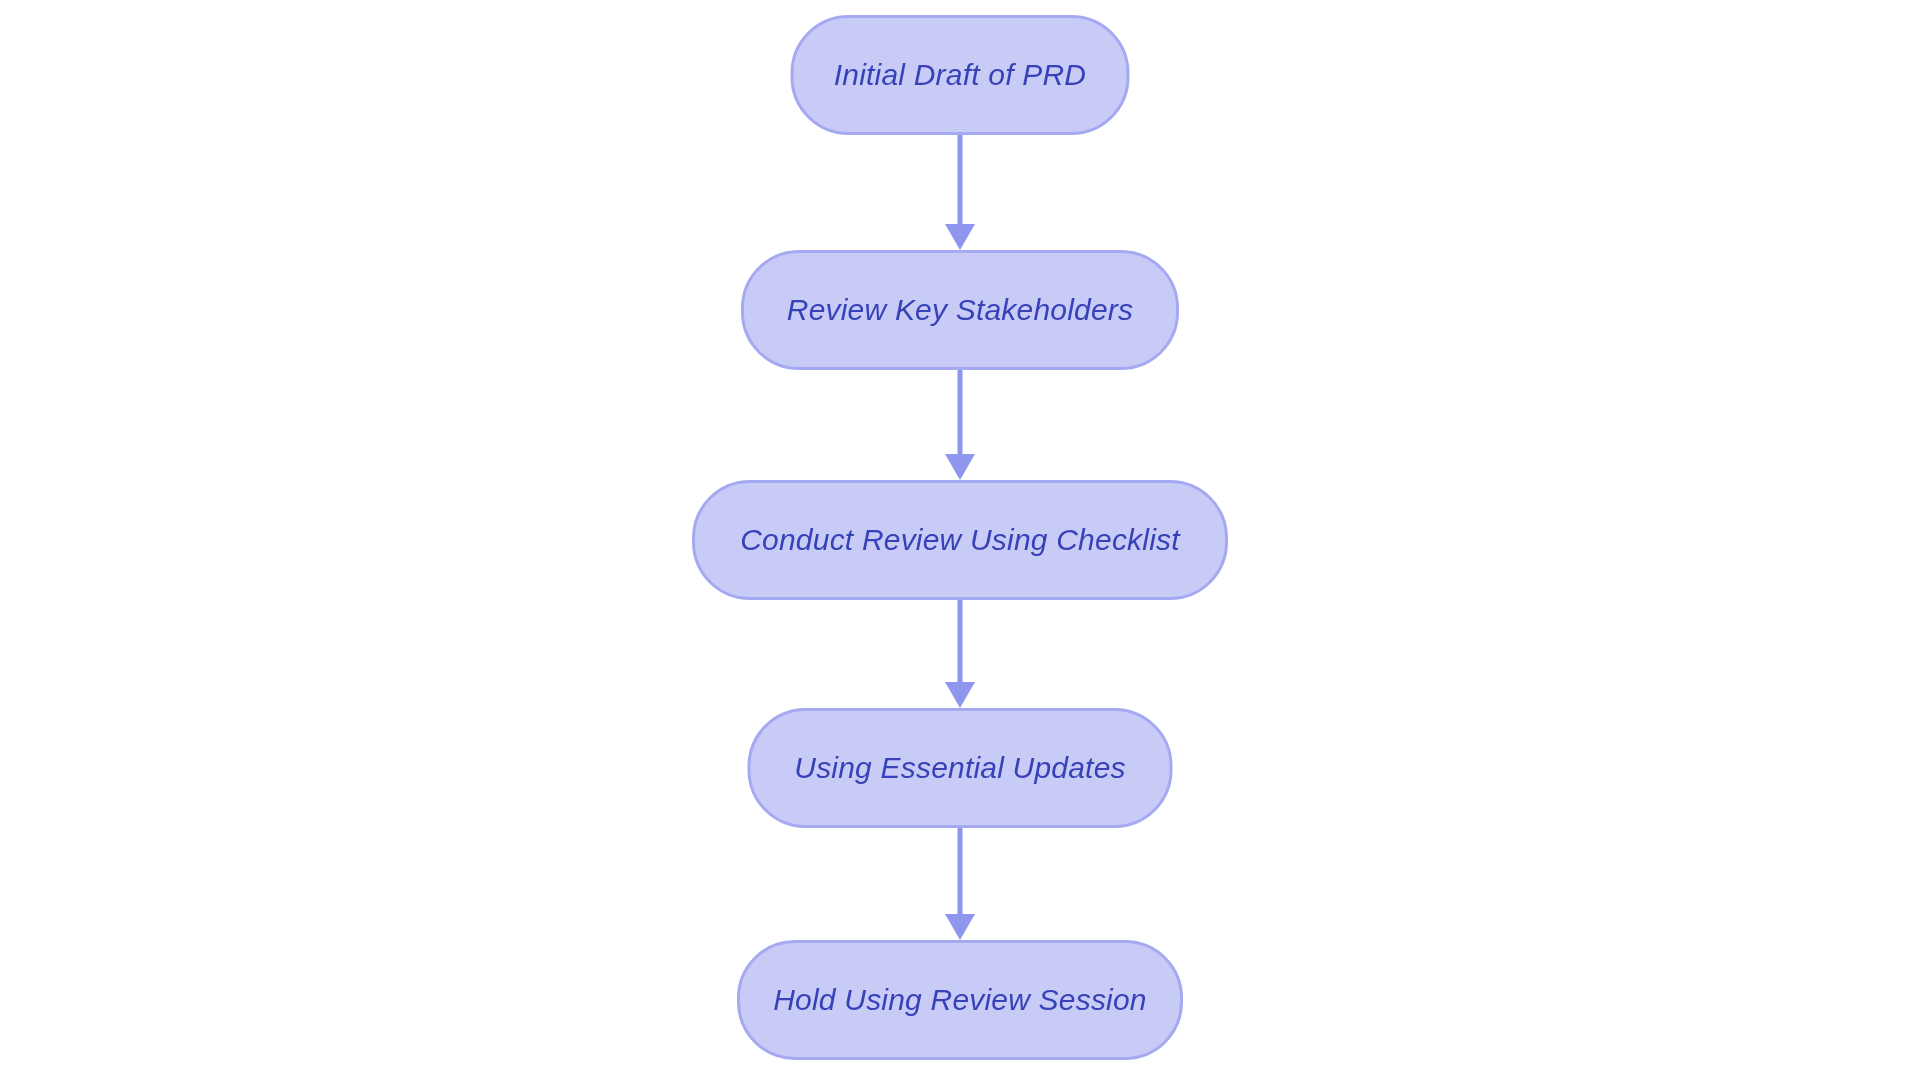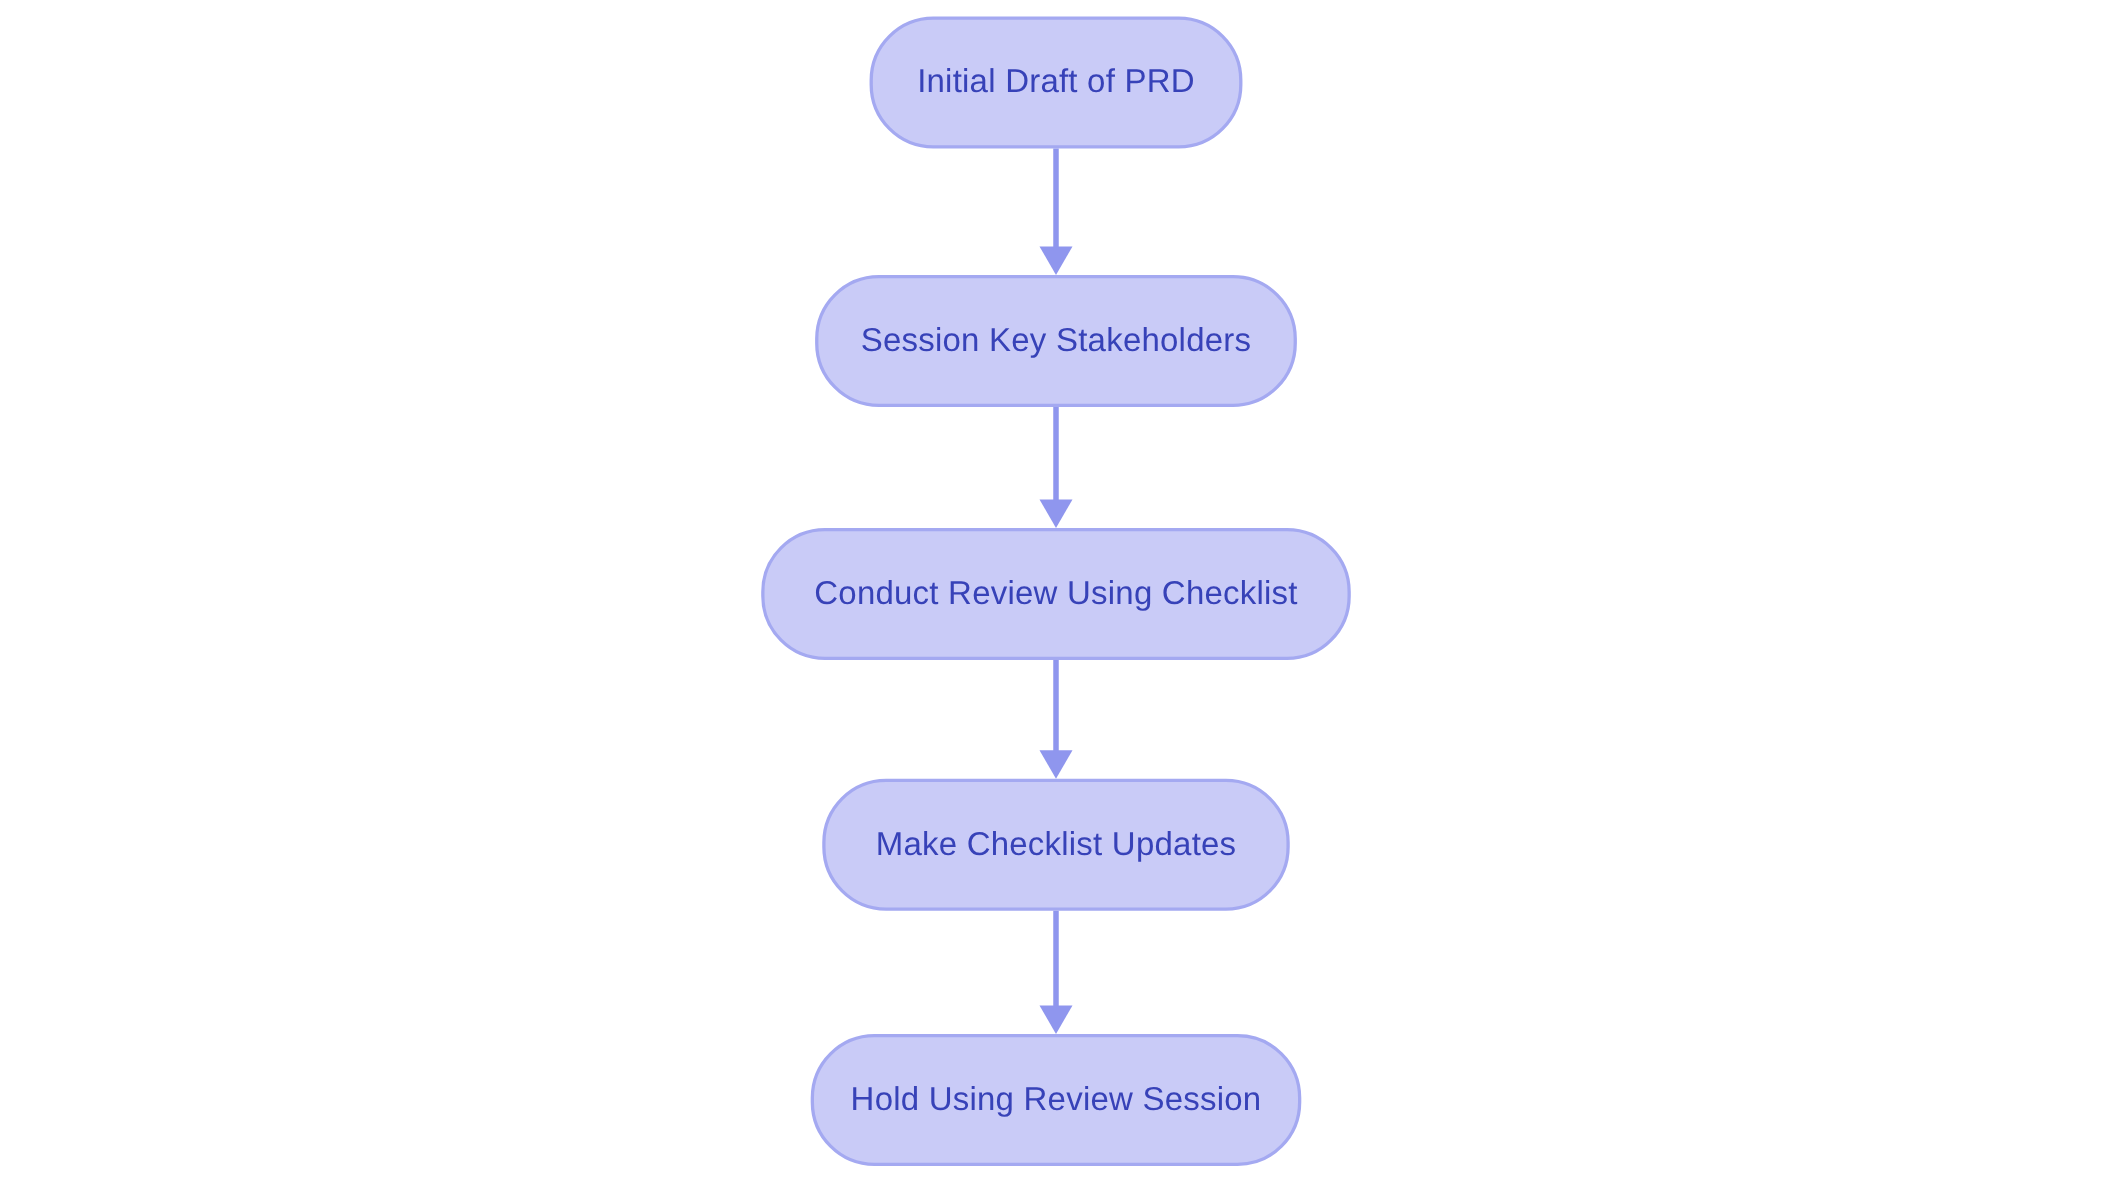--- a/index.html
+++ b/index.html
@@ -19,21 +19,21 @@
     position:relative;width:1920px;height:1083px;background:var(--bg);
   }
   .flow-node{
     position:absolute;
     left:50%;
     transform:translateX(-50%);
     height:120px;
     background:var(--node-fill);
     border:3px solid var(--node-border);
     border-radius:58px;
-    display:flex;align-items:center;justify-content:center;
+    display:flex;align-items:center;justify-content:center;font-style:italic;
   }
   .flow-node .label{
     color:var(--node-text);
     font-size:30px;
     line-height:1;
     white-space:nowrap;
     letter-spacing:0.2px;
   }
   .flow-arrow{
     position:absolute;
@@ -78,39 +78,39 @@
   <div class="flow-node" id="node-0">
     <span class="label">Initial Draft of PRD</span>
   </div>
 
   <div class="flow-arrow" id="arrow-0">
     <div class="shaft"></div>
     <div class="head"></div>
   </div>
 
   <div class="flow-node" id="node-1">
-    <span class="label">Session Key Stakeholders</span>
+    <span class="label">Review Key Stakeholders</span>
   </div>
 
   <div class="flow-arrow" id="arrow-1">
     <div class="shaft"></div>
     <div class="head"></div>
   </div>
 
   <div class="flow-node" id="node-2">
     <span class="label">Conduct Review Using Checklist</span>
   </div>
 
   <div class="flow-arrow" id="arrow-2">
     <div class="shaft"></div>
     <div class="head"></div>
   </div>
 
   <div class="flow-node" id="node-3">
-    <span class="label">Make Checklist Updates</span>
+    <span class="label">Using Essential Updates</span>
   </div>
 
   <div class="flow-arrow" id="arrow-3">
     <div class="shaft"></div>
     <div class="head"></div>
   </div>
 
   <div class="flow-node" id="node-4">
     <span class="label">Hold Using Review Session</span>
   </div>

